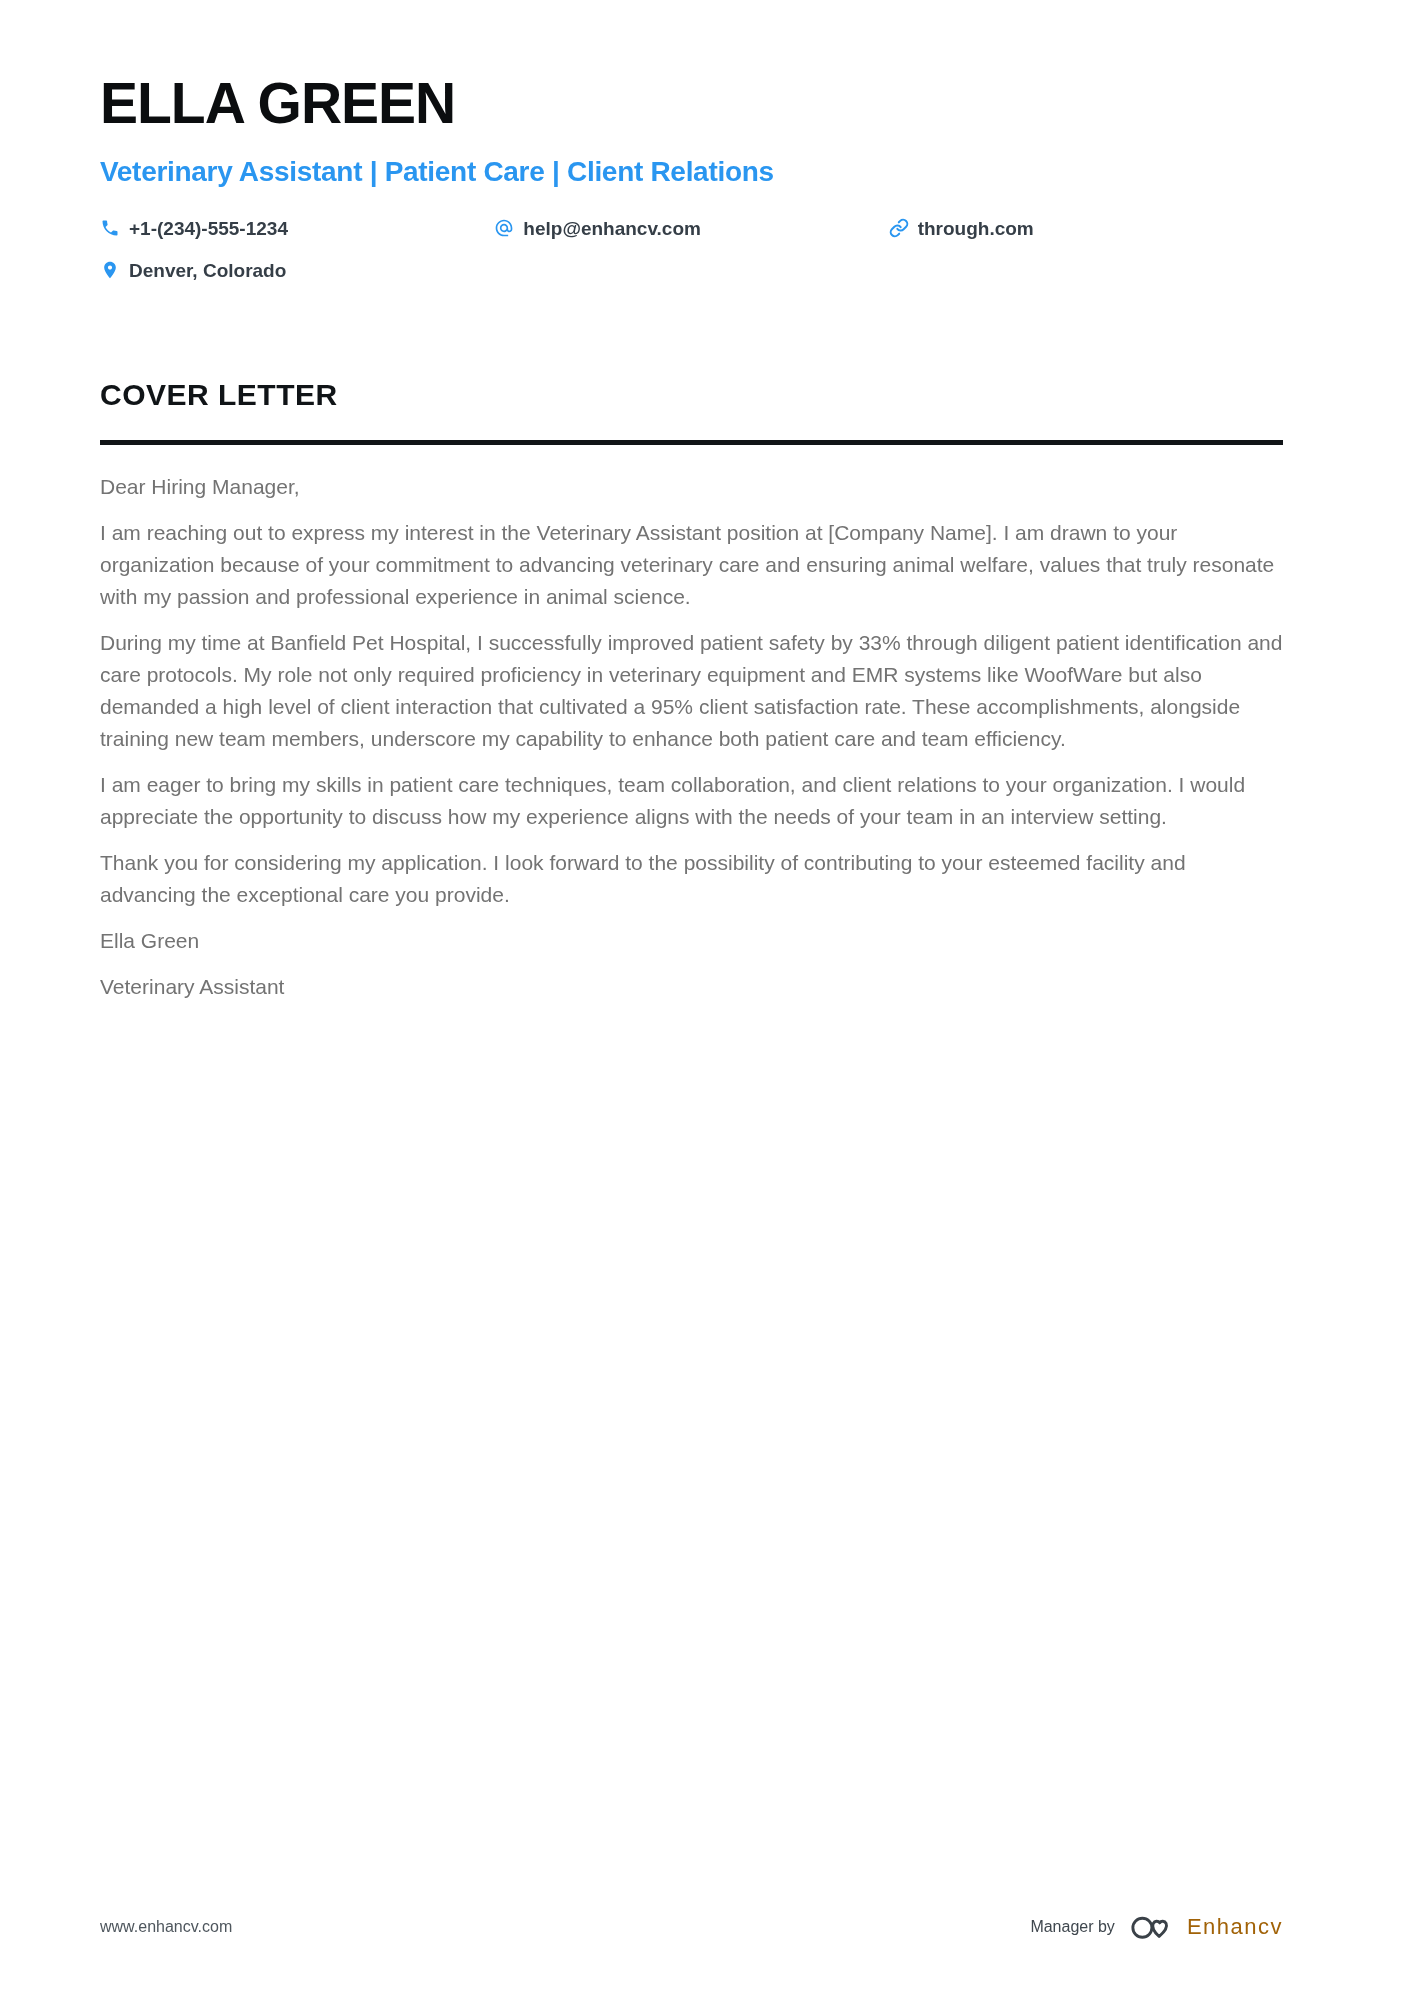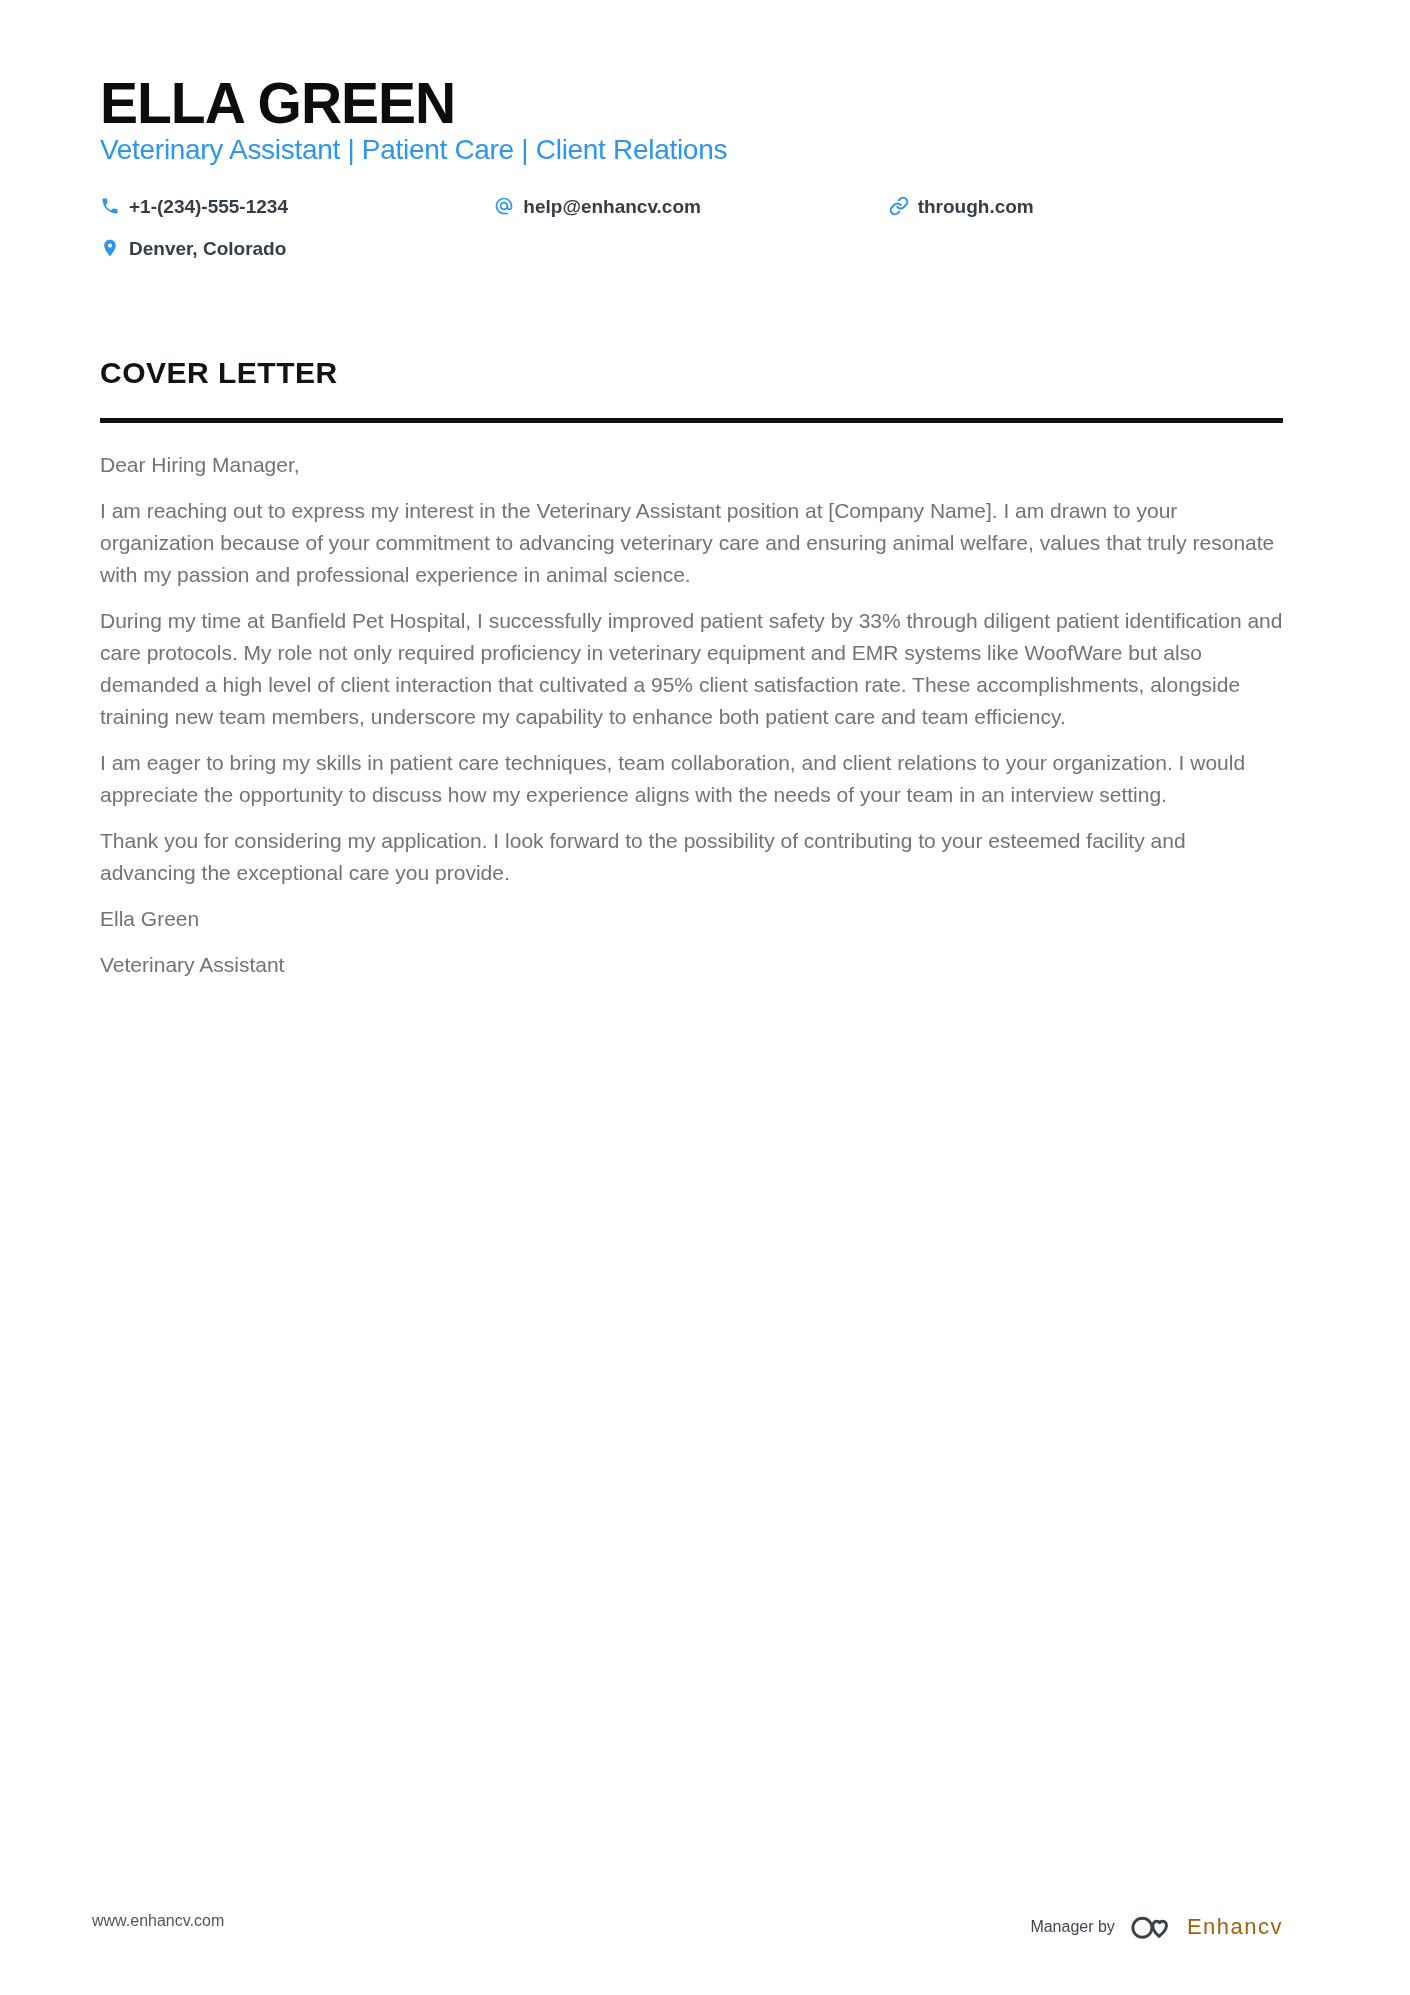--- a/index.html
+++ b/index.html
@@ -23,23 +23,24 @@
   }
   .name {
     margin: 0;
     font-size: 57px;
     line-height: 1.05;
     font-weight: 800;
     letter-spacing: -1px;
     color: #0b0d0f;
   }
   .headline {
+    margin-top: 22px;
     font-size: 28px;
     line-height: 1.15;
-    font-weight: 400;
+    font-weight: 700;
     letter-spacing: -0.3px;
     color: #2a96f0;
   }
   .contacts {
     margin-top: 30px;
     display: grid;
     grid-template-columns: repeat(3, 1fr);
     row-gap: 20px;
   }
   .contact {
@@ -78,25 +79,26 @@
     margin-top: 26px;
     font-size: 21px;
     line-height: 32px;
     color: #737373;
   }
   .letter p {
     margin: 0 0 14px 0;
   }
   .footer {
     position: absolute;
-    left: 92px;
+    left: 100px;
     right: 127px;
     top: 1912px;
     display: flex;
     justify-content: space-between;
+    align-items: center;
   }
   .site {
     font-size: 16px;
     color: #4e565d;
   }
   .powered {
     display: flex;
     align-items: center;
     gap: 14px;
     cursor: pointer;

